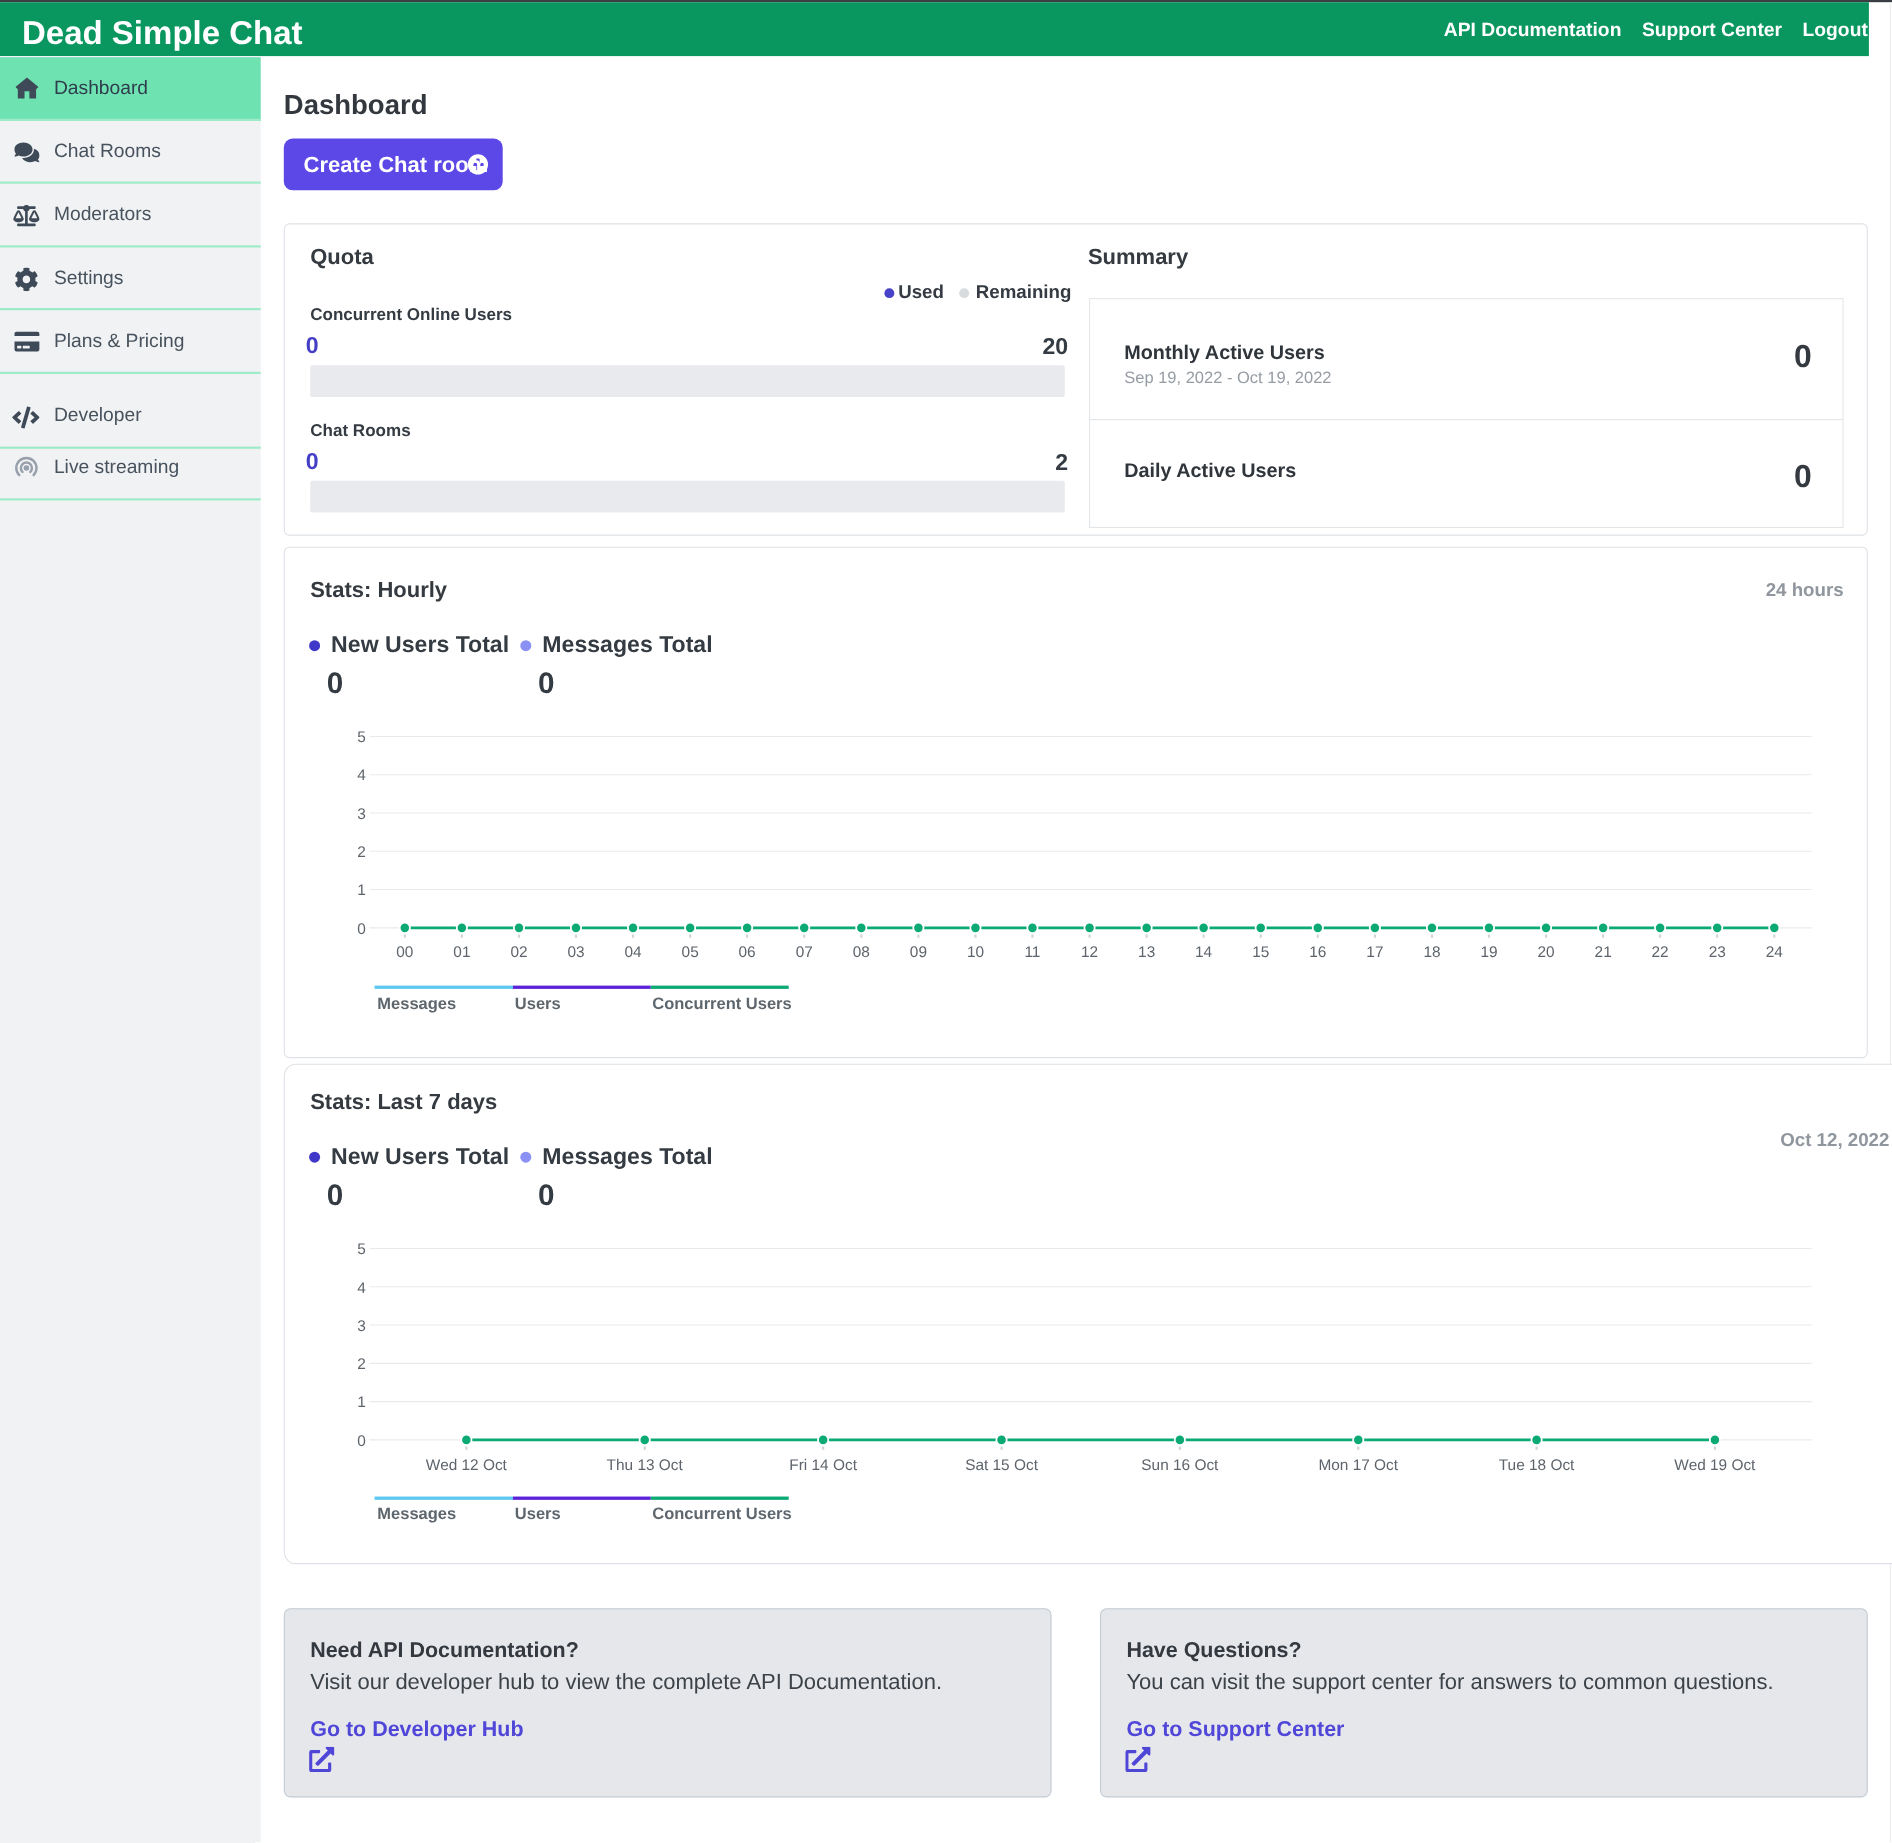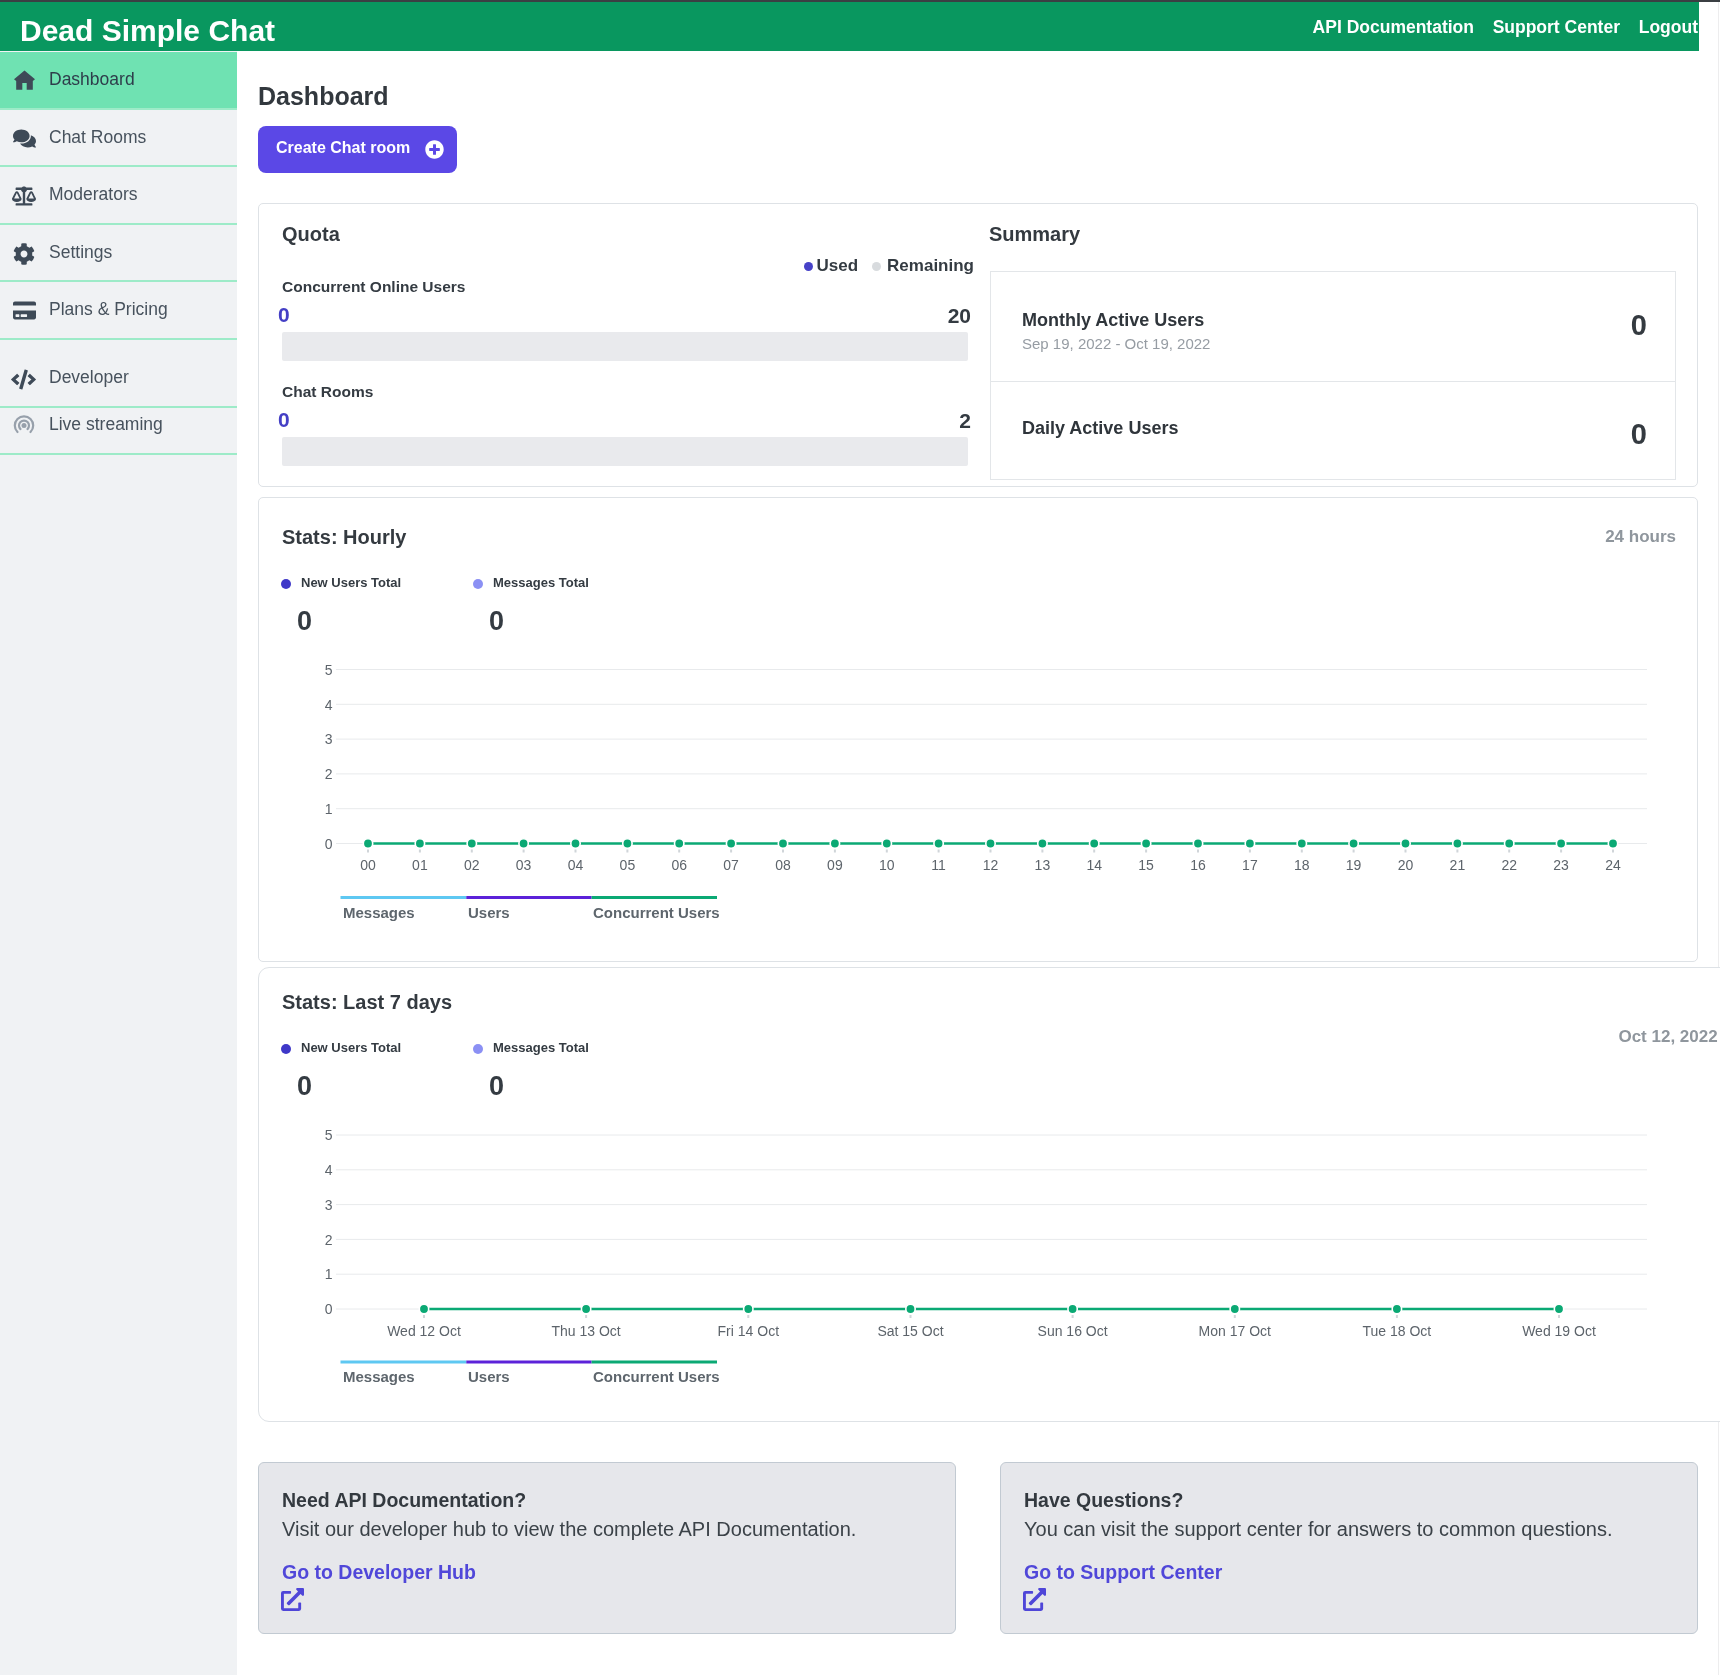--- a/index.html
+++ b/index.html
@@ -10,34 +10,34 @@
 #navbar { left:0; top:2px; width:1699px; height:49px; background:#09975f; }
 #brand { left:20px; top:12px; font-size:30px; font-weight:bold; color:#fff; }
 .navlink { top:15px; font-size:17.5px; font-weight:bold; color:#fff; }
 #sidebar { left:0; top:51px; width:237px; height:1624px; background:#f0f2f4; }
 .sitem { position:absolute; left:0; width:237px; height:57.5px; border-bottom:2px solid #9debc8; }
 .sitem .lbl { position:absolute; left:49px; top:17px; font-size:17.5px; color:#47525d; }
 .sitem svg { position:absolute; left:13px; top:17px; }
 #item-active { background:#6fe2b2; }
 #item-active .lbl { color:#2e3d4b; }
 #main-title { left:258px; top:82px; font-size:25px; font-weight:bold; color:#32383e; }
-#createbtn { left:258px; top:126px; width:199px; height:47px; background:#5b48e6; border-radius:8px; color:#fff; font-size:16px; font-weight:bold; }
+#createbtn { left:258px; top:126px; width:199px; height:47px; background:#5b48e6; border-radius:8px; color:#fff; font-size:20px; font-weight:bold; }
 #createbtn span { position:absolute; left:18px; top:13px; }
 #createbtn svg { position:absolute; right:13px; top:14px; }
 .card { position:absolute; background:#fff; border:1px solid #dee2e6; border-radius:5px; }
 #card1 { left:258px; top:203px; width:1440px; height:284px; }
 #card2 { left:258px; top:497px; width:1440px; height:465px; }
 #card3 { left:258px; top:967px; width:1596px; height:455px;border-radius:11px; }
 .ctitle { position:absolute; font-size:20px; font-weight:bold; color:#343a40; }
 .graybold { position:absolute; font-size:17px; font-weight:bold; color:#8f969d; }
 .dot { display:inline-block; width:10px; height:10px; border-radius:50%; vertical-align:middle; margin-right:8px; }
 .qlabel { position:absolute; font-size:15.5px; font-weight:bold; color:#343b42; }
 .qnum { position:absolute; font-size:21px; font-weight:bold; }
 .qbar { position:absolute; left:23px; width:686px; height:29px; background:#e9eaed; border-radius:2px; }
-.leg { position:absolute; font-size:13px; font-weight:bold; color:#343b42; }
+.leg { position:absolute; font-size:21px; font-weight:bold; color:#343b42; }
 .leg .dot { margin-right:10px; }
 .legzero { position:absolute; font-size:27px; font-weight:bold; color:#343b42; }
 #sumbox { position:absolute; left:731px; top:67px; width:686px; height:209px; border:1px solid #e3e6e9; background:#fff; }
 .sumrow-title { position:absolute; left:31px; font-size:18px; font-weight:bold; color:#2f353b; }
 .sumrow-date { position:absolute; left:31px; font-size:15px; color:#969ca3; }
 .sumzero { position:absolute; right:28px; font-size:29px; font-weight:bold; color:#343a40; }
 .tablbl { position:absolute; font-size:15px; font-weight:bold; color:#5e666d; }
 .fbox { position:absolute; top:1462px; width:698px; height:172px; background:#e6e7eb; border:1px solid #c2cad2; border-radius:6px; }
 .fbox h4 { position:absolute; left:23px; top:26px; font-size:19.5px; font-weight:bold; color:#33393f; }
 .fbox .body { position:absolute; left:23px; top:55px; font-size:20px; color:#3b4248; }

